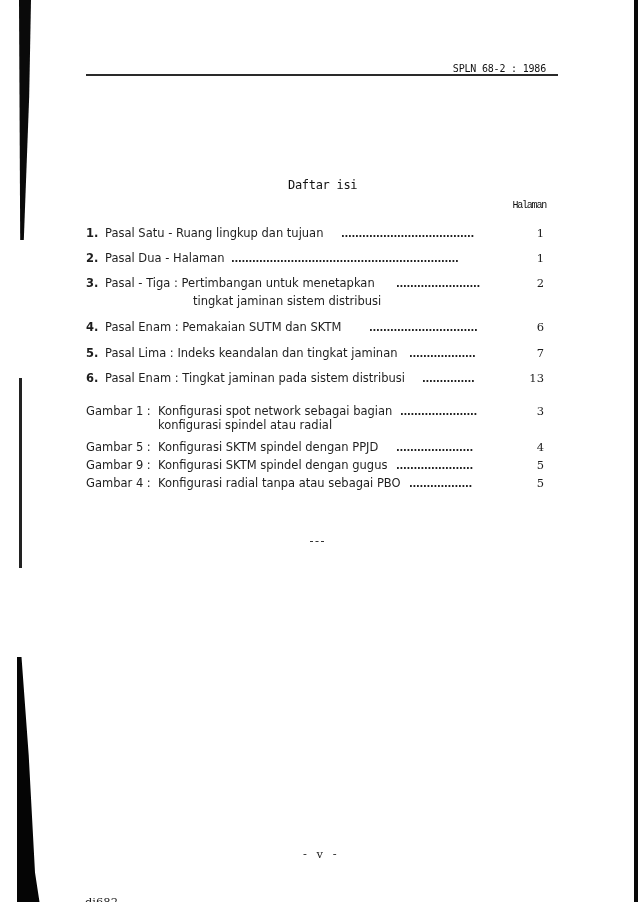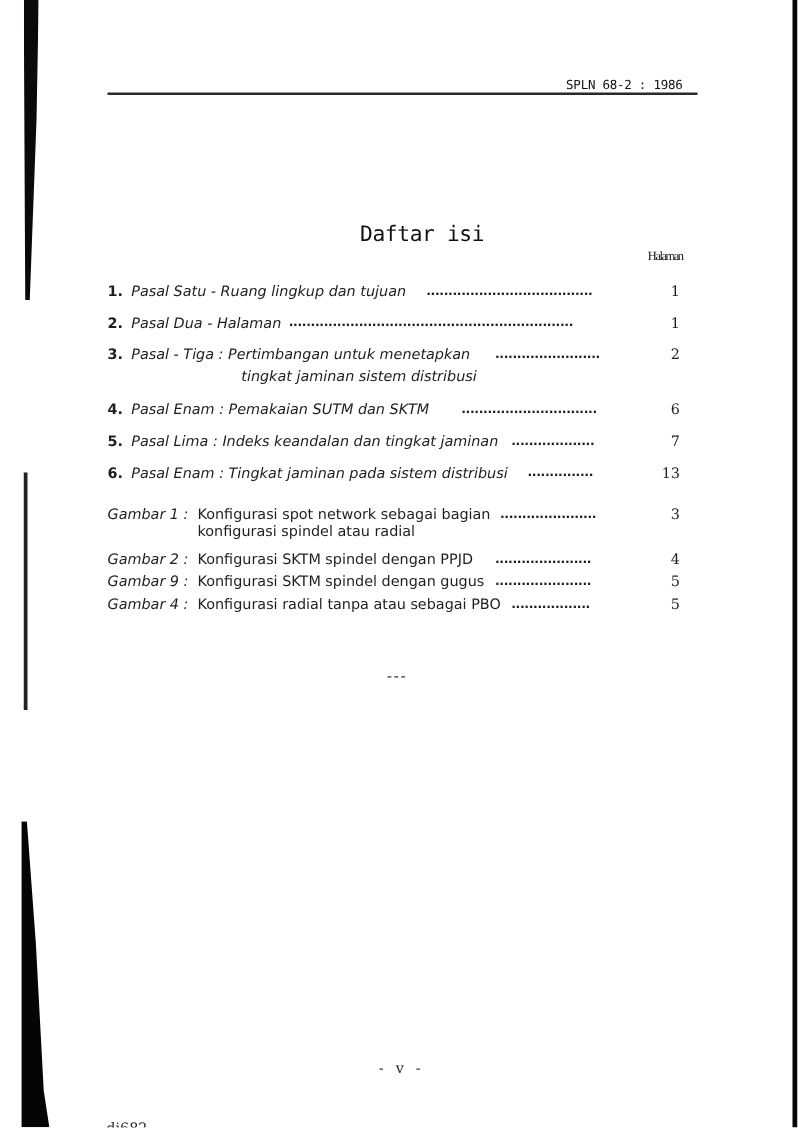--- a/index.html
+++ b/index.html
@@ -30,33 +30,33 @@
       position: absolute; right: 92px; top: 63px;
       font-family: "DejaVu Sans Mono", monospace;
       font-size: 10px; letter-spacing: -0.2px; color: #111;
     }
     .header-rule {
       position: absolute; left: 86px; top: 74px; width: 472px; height: 1.5px;
       background: #2a2a2a;
     }
     .title {
       position: absolute; left: 288px; top: 178px;
-      font-family: "DejaVu Sans Mono", monospace; font-size: 17px;
+      font-family: "DejaVu Sans Mono", monospace; font-size: 12px;
       letter-spacing: -0.3px; color: #111;
     }
     .page-col-head {
       position: absolute; right: 92px; top: 200px;
-      font-family: Liberation Serif, serif; font-size: 10px;
+      font-family: Liberation Mono, monospace; font-size: 10px;
       letter-spacing: -1.2px; color: #111;
     }
     .toc { position: absolute; left: 86px; top: 0; width: 472px; }
     .row { position: absolute; left: 0; width: 472px; font-size: 11.5px; line-height: 15px; color: #1e1e1e; }
     .row .num { position: absolute; left: 0; font-weight: bold; }
-    .row .label { position: absolute; left: 19px; white-space: nowrap; font-style: italic; }
-    .row .label2 { position: absolute; white-space: nowrap; font-style: italic; }
+    .row .label { position: absolute; left: 19px; white-space: nowrap; }
+    .row .label2 { position: absolute; white-space: nowrap; }
     .row .dots {
       position: absolute; font-weight: bold; letter-spacing: -0.3px; white-space: nowrap; font-size: 10px;
     }
     .row .page { position: absolute; right: 14px; font-family: "DejaVu Serif", serif; font-size: 11.5px; }
     .fig .label { left: 0; }
     .fig .cap-col { position: absolute; left: 72px; white-space: nowrap; }
     .separator {
       position: absolute; left: 310px; top: 541px; width: 14px; height: 1.5px;
       border-top: 1.5px dashed #333;
     }
@@ -128,21 +128,21 @@
   <div class="row fig" style="top:404px">
     <span class="label">Gambar 1 :</span>
     <span class="cap-col">Konfigurasi spot network sebagai bagian</span>
     <span class="dots" style="left:314px">......................</span>
     <span class="page">3</span>
   </div>
   <div class="row fig" style="top:418px">
     <span class="cap-col">konfigurasi spindel atau radial</span>
   </div>
   <div class="row fig" style="top:440px">
-    <span class="label">Gambar 2 :</span>
+    <span class="label">Gambar 5 :</span>
     <span class="cap-col">Konfigurasi SKTM spindel dengan PPJD</span>
     <span class="dots" style="left:310px">......................</span>
     <span class="page">4</span>
   </div>
   <div class="row fig" style="top:458px">
     <span class="label">Gambar 9 :</span>
     <span class="cap-col">Konfigurasi SKTM spindel dengan gugus</span>
     <span class="dots" style="left:310px">......................</span>
     <span class="page">5</span>
   </div>

